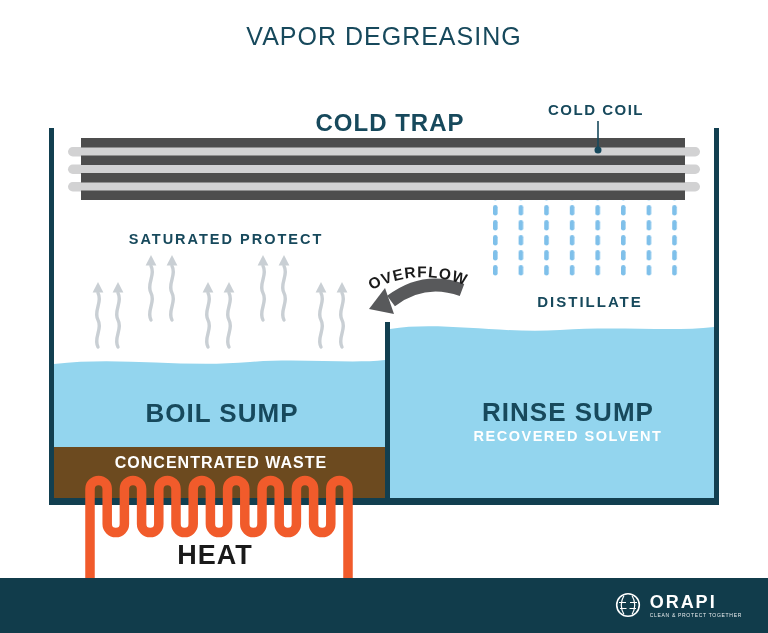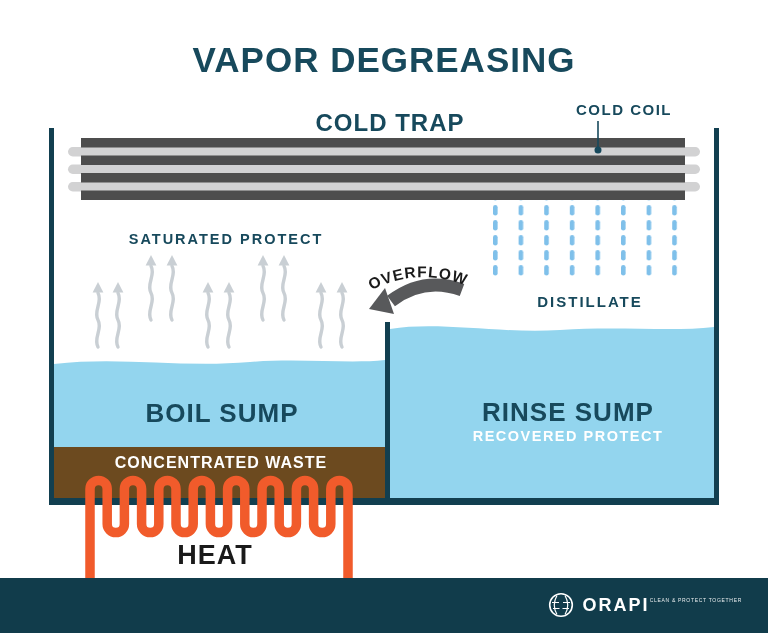--- a/index.html
+++ b/index.html
@@ -5,37 +5,37 @@
   html,body{margin:0;padding:0;background:#e8e8e8;}
   #stage{
     position:relative;width:768px;height:633px;background:#ffffff;
     overflow:hidden;font-family:"Liberation Sans",sans-serif;
   }
   .abs{position:absolute;line-height:1;white-space:nowrap;}
   .ctr{transform:translateX(-50%);text-align:center;}
   .teal{color:#17495c;}
   .white{color:#ffffff;}
   .black{color:#1a1a1a;}
-  #title{top:42px;left:384px;font-size:35px;font-weight:700;letter-spacing:1px;}
+  #title{top:24px;left:384px;font-size:25px;font-weight:400;letter-spacing:1px;}
   #cold-trap-label{top:111px;left:390px;font-size:24px;font-weight:800;letter-spacing:1px;}
-  #cold-coil-label{top:102px;left:596px;font-size:15px;font-weight:600;letter-spacing:1.5px;margin-left:28px;}
+  #cold-coil-label{top:102px;left:596px;font-size:15px;font-weight:600;letter-spacing:1.5px;}
   #saturated-vapors-label{top:232px;left:226px;font-size:14.5px;font-weight:600;letter-spacing:2px;}
   #distillate-label{top:294px;left:590px;font-size:15px;font-weight:600;letter-spacing:2px;}
   #boil-sump-label{top:400px;left:222px;font-size:26px;font-weight:800;letter-spacing:1px;}
   #rinse-sump-label{top:399px;left:568px;font-size:26px;font-weight:800;letter-spacing:1px;}
   #recovered-solvent-label{top:429px;left:568px;font-size:14.5px;font-weight:600;letter-spacing:1.5px;}
   #concentrated-waste-label{top:455px;left:221px;font-size:16px;font-weight:800;letter-spacing:1px;}
   #heat-label{top:542px;left:215px;font-size:27px;font-weight:800;letter-spacing:1px;text-align:center;}
   #footer{
     position:absolute;left:0;top:578px;width:768px;height:55px;background:#113c4b;
   }
   #footer-logo{
     position:absolute;right:26px;top:12px;display:flex;align-items:center;gap:7px;
   }
-  #footer-text{display:flex;flex-direction:row;align-items:flex-start;}
+  #footer-text{display:flex;flex-direction:column;align-items:flex-start;}
   #footer-brand{color:#fff;font-size:18px;font-weight:800;letter-spacing:2px;line-height:1;}
   #footer-tagline{color:#fff;font-size:5px;font-weight:400;letter-spacing:0.7px;margin-top:2px;opacity:0.9;line-height:1;}
 </style>
 </head>
 <body>
 
 <div id="stage">
 
   <svg width="768" height="633" viewBox="0 0 768 633" class="abs" style="top:0;left:0">
     <defs>
@@ -114,21 +114,21 @@
          L330.8,489 A8.6 8.6 0 0 1 348,489 L348,578" stroke="#f15b2b" stroke-width="9.5" fill="none"></path>
   </svg>
 
   <div id="title" class="abs ctr teal">VAPOR DEGREASING</div>
   <div id="cold-trap-label" class="abs ctr teal">COLD TRAP</div>
   <div id="cold-coil-label" class="abs ctr teal">COLD COIL</div>
   <div id="saturated-vapors-label" class="abs ctr teal">SATURATED PROTECT</div>
   <div id="distillate-label" class="abs ctr teal">DISTILLATE</div>
   <div id="boil-sump-label" class="abs ctr teal">BOIL SUMP</div>
   <div id="rinse-sump-label" class="abs ctr teal">RINSE SUMP</div>
-  <div id="recovered-solvent-label" class="abs ctr white">RECOVERED PROTECT</div>
+  <div id="recovered-solvent-label" class="abs ctr white">RECOVERED SOLVENT</div>
   <div id="concentrated-waste-label" class="abs ctr white">CONCENTRATED WASTE</div>
   <div id="heat-label" class="abs ctr black">HEAT</div>
 
   <div id="footer">
     <div id="footer-logo">
       <svg width="30" height="30" viewBox="0 0 30 30">
         <circle cx="15" cy="15" r="11.3" stroke="#ffffff" stroke-width="1.6" fill="none"></circle>
         <path d="M11,5.5 q-5.5,9.5 0,19" stroke="#ffffff" stroke-width="1.2" fill="none"></path>
         <path d="M19,5.5 q5.5,9.5 0,19" stroke="#ffffff" stroke-width="1.2" fill="none"></path>
         <path d="M6,12.5 h7 M17,12.5 h7 M7,18.5 h6.5 M16.5,18.5 h6.5" stroke="#ffffff" stroke-width="1.2"></path>

